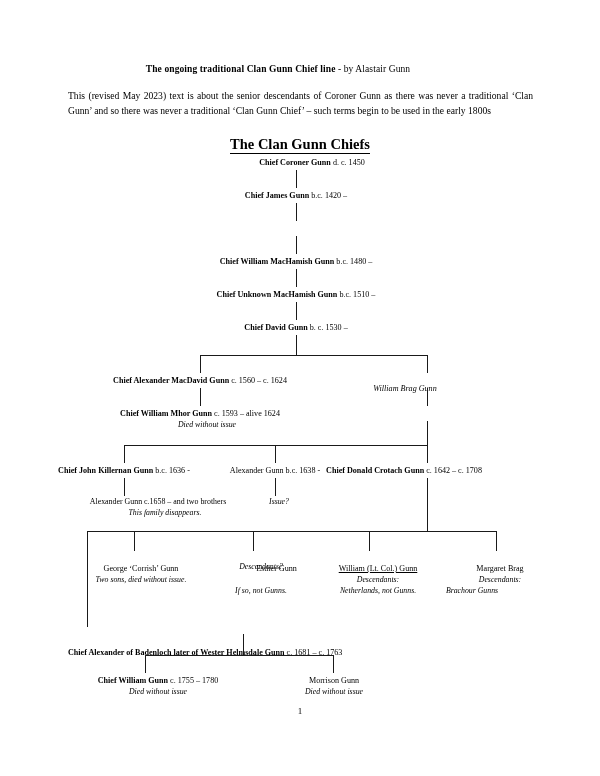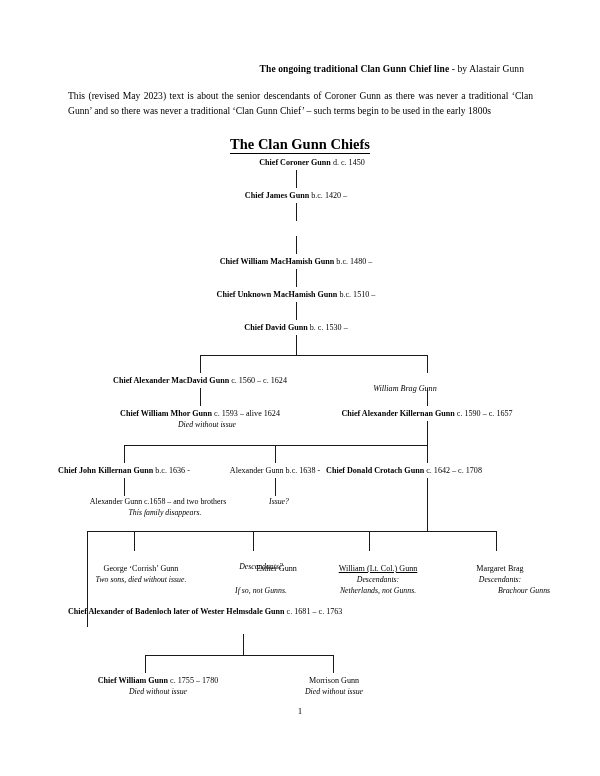--- a/index.html
+++ b/index.html
@@ -16,24 +16,24 @@
     position: relative;
     width: 600px;
     height: 776px;
     background: #ffffff;
     overflow: hidden;
   }
 
   
   .doc-title {
     position: absolute;
-    left: 0;
+    left: 16px;
     top: 64px;
     width: 524px;
-    text-align: right;
+    text-align: center;
     font-size: 9.5px;
     letter-spacing: 0.1px;
   }
   .doc-title .t-bold { font-weight: bold; }
   .doc-title .t-reg  { font-weight: normal; }
 
   .intro {
     position: absolute;
     left: 68px;
     top: 88px;
@@ -163,23 +163,20 @@
   </div>
 
   <div class="vline" style="left:200px; top:388px; height:18px;"></div>
   <div class="vline" style="left:427px; top:388px; height:18px;"></div>
 
   <div class="node center" style="left:200px; top:408px;">
     <span class="nm">Chief William Mhor Gunn</span><span class="dt"> c. 1593 – alive 1624</span>
   </div>
   <div class="note center" style="left:207px; top:420px;">Died without issue</div>
 
-  <div class="node center" style="left:427px; top:408px;">
-    <span class="nm">Chief Alexander Killernan Gunn</span><span class="dt"> c. 1590 – c. 1657</span>
-  </div>
 
   <div class="vline" style="left:427px; top:421px; height:24px;"></div>
   <div class="hline" style="left:124px; top:445px; width:304px;"></div>
   <div class="vline" style="left:124px; top:445px; height:18px;"></div>
   <div class="vline" style="left:275px; top:445px; height:18px;"></div>
   <div class="vline" style="left:427px; top:445px; height:18px;"></div>
 
   <div class="node center" style="left:124px; top:465px;">
     <span class="nm">Chief John Killernan Gunn</span><span class="dt"> b.c. 1636 -</span>
   </div>
@@ -219,23 +216,23 @@
   <div class="node center" style="left:378px; top:563px;text-decoration:underline;">
     <span class="nm-r">William (Lt. Col.) Gunn</span>
   </div>
   <div class="note center" style="left:378px; top:575px;">Descendants:</div>
   <div class="note center" style="left:378px; top:586px;">Netherlands, not Gunns.</div>
 
   <div class="node center" style="left:500px; top:563px;">
     <span class="nm-r">Margaret Brag</span>
   </div>
   <div class="note center" style="left:500px; top:575px;">Descendants:</div>
-  <div class="note center" style="left:524px; top:586px;">Brachour Gunns</div>
-
-  <div class="node" style="left:68px; top:606px;">
+  <div class="note center" style="left:472px; top:586px;">Brachour Gunns</div>
+
+  <div class="node" style="left:68px; top:647px;">
     <span class="nm">Chief Alexander of Badenloch later of Wester Helmsdale Gunn</span><span class="dt"> c. 1681 – c. 1763</span>
   </div>
 
   <div class="vline" style="left:243px; top:634px; height:21px;"></div>
   <div class="hline" style="left:145px; top:655px; width:188px;"></div>
   <div class="vline" style="left:145px; top:655px; height:18px;"></div>
   <div class="vline" style="left:333px; top:655px; height:18px;"></div>
 
   <div class="node center" style="left:158px; top:675px;">
     <span class="nm">Chief William Gunn</span><span class="dt"> c. 1755 – 1780</span>

